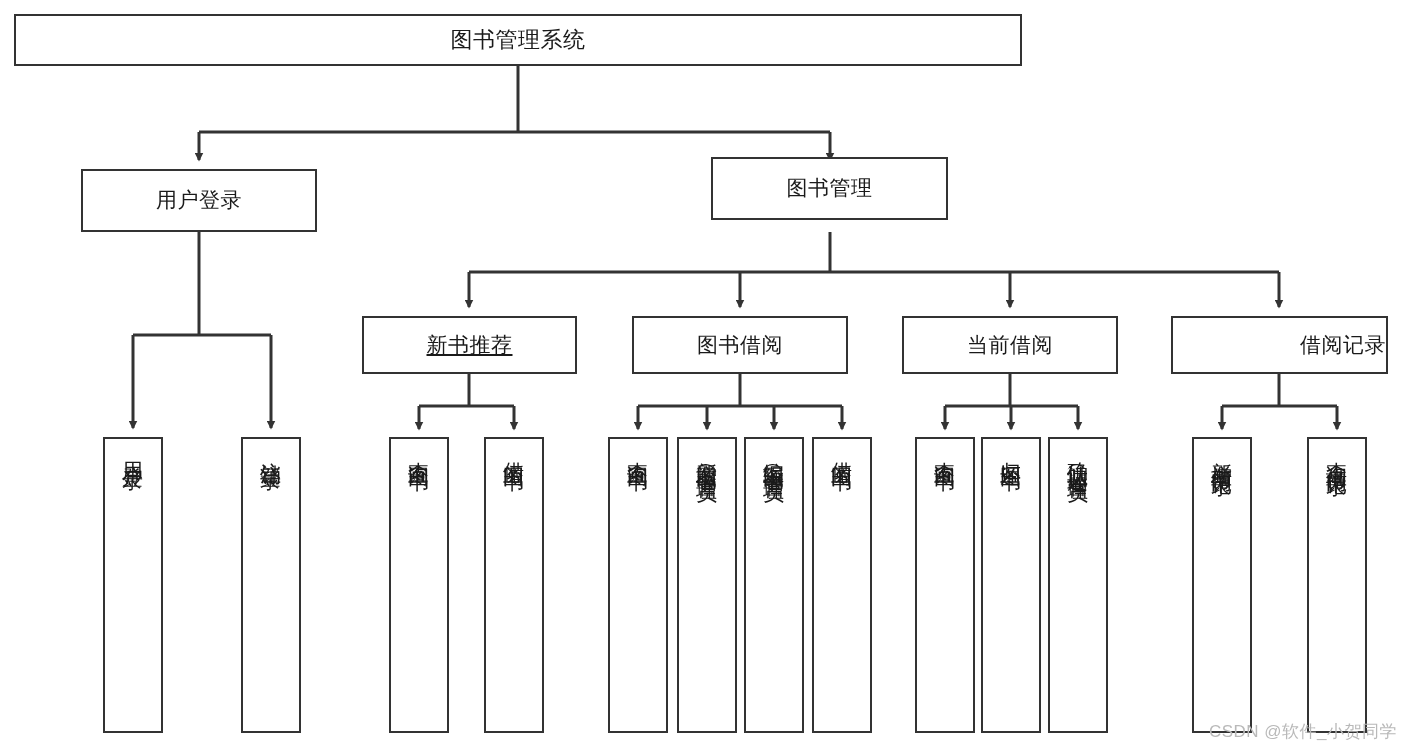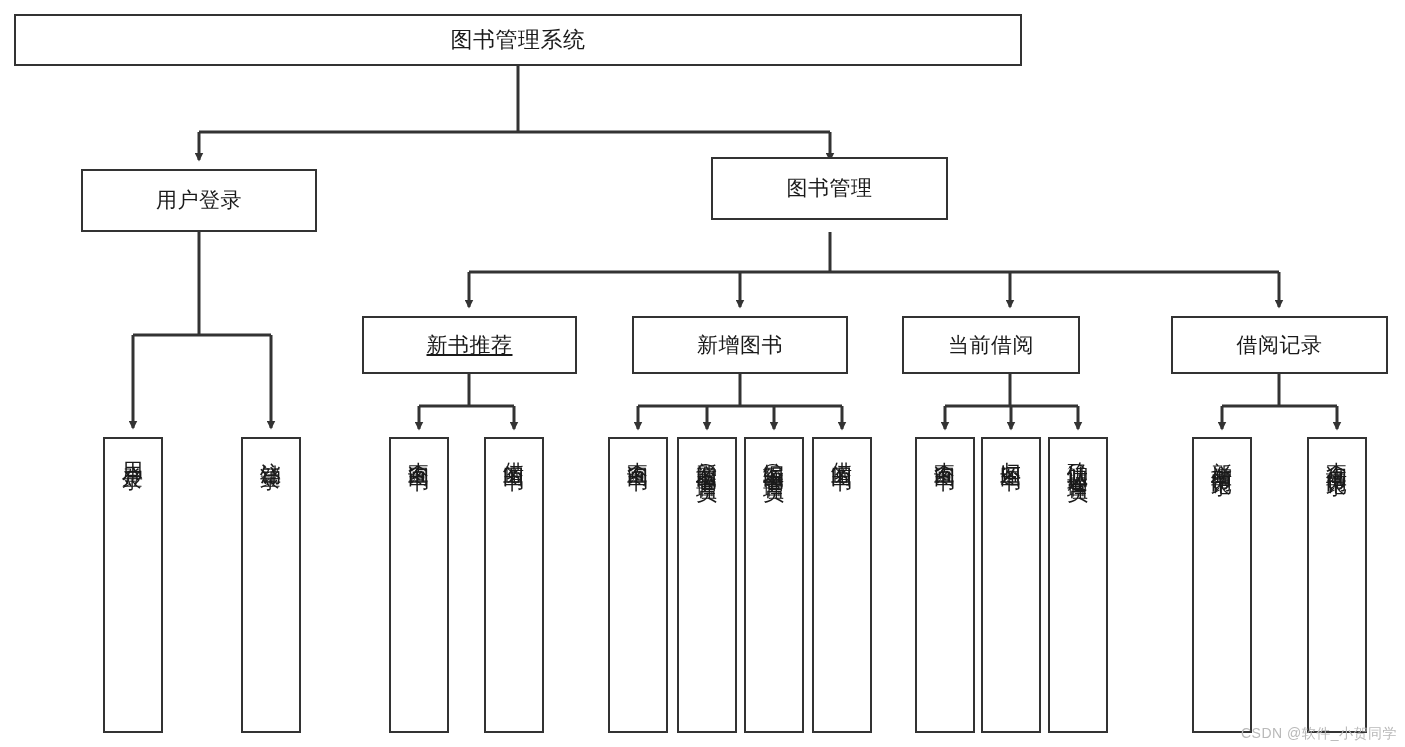--- a/index.html
+++ b/index.html
@@ -56,21 +56,21 @@
     line-height: 1;
     white-space: nowrap;
   }
   .node.root .node-label {
     font-size: 22px;
   }
   #watermark {
     position: absolute;
     right: 8px;
     bottom: 4px;
-    font-size: 14px;
+    font-size: 17px;
     color: #b9b9b9;
     letter-spacing: 0.5px;
     white-space: nowrap;
     user-select: none;
   }
 </style>
 </head>
 <body>
 
 <div id="diagram-root">
@@ -135,28 +135,28 @@
 
   <div class="node horizontal" style="left:711px; top:157px; width:237px; height:63px;">
     <span class="node-label">图书管理</span>
   </div>
 
   <div class="node horizontal" style="left:362px; top:316px; width:215px; height:58px;text-decoration:underline;">
     <span class="node-label">新书推荐</span>
   </div>
 
   <div class="node horizontal" style="left:632px; top:316px; width:216px; height:58px;">
-    <span class="node-label">新增图书</span>
-  </div>
-
-  <div class="node horizontal" style="left:902px; top:316px; width:178px; height:58px;">
+    <span class="node-label">图书借阅</span>
+  </div>
+
+  <div class="node horizontal" style="left:902px; top:316px; width:216px; height:58px;">
     <span class="node-label">当前借阅</span>
   </div>
 
-  <div class="node horizontal" style="left:1171px; top:316px; width:217px; height:58px;">
+  <div class="node horizontal" style="left:1171px; top:316px; width:217px; height:58px;justify-content:flex-end;">
     <span class="node-label">借阅记录</span>
   </div>
 
   <div class="node vertical" style="left:103px; top:437px; width:60px; height:296px;">
     <span class="node-label">用户登录</span>
   </div>
 
   <div class="node vertical" style="left:241px; top:437px; width:60px; height:296px;">
     <span class="node-label">注销登录</span>
   </div>

